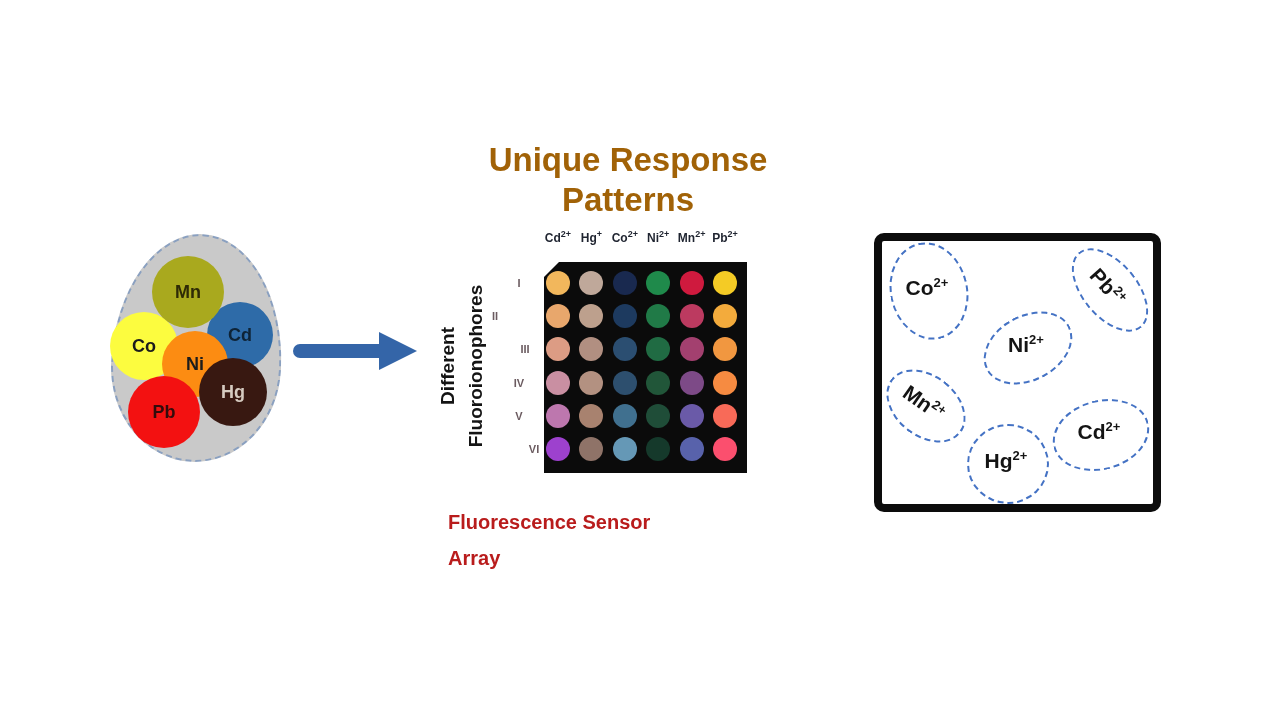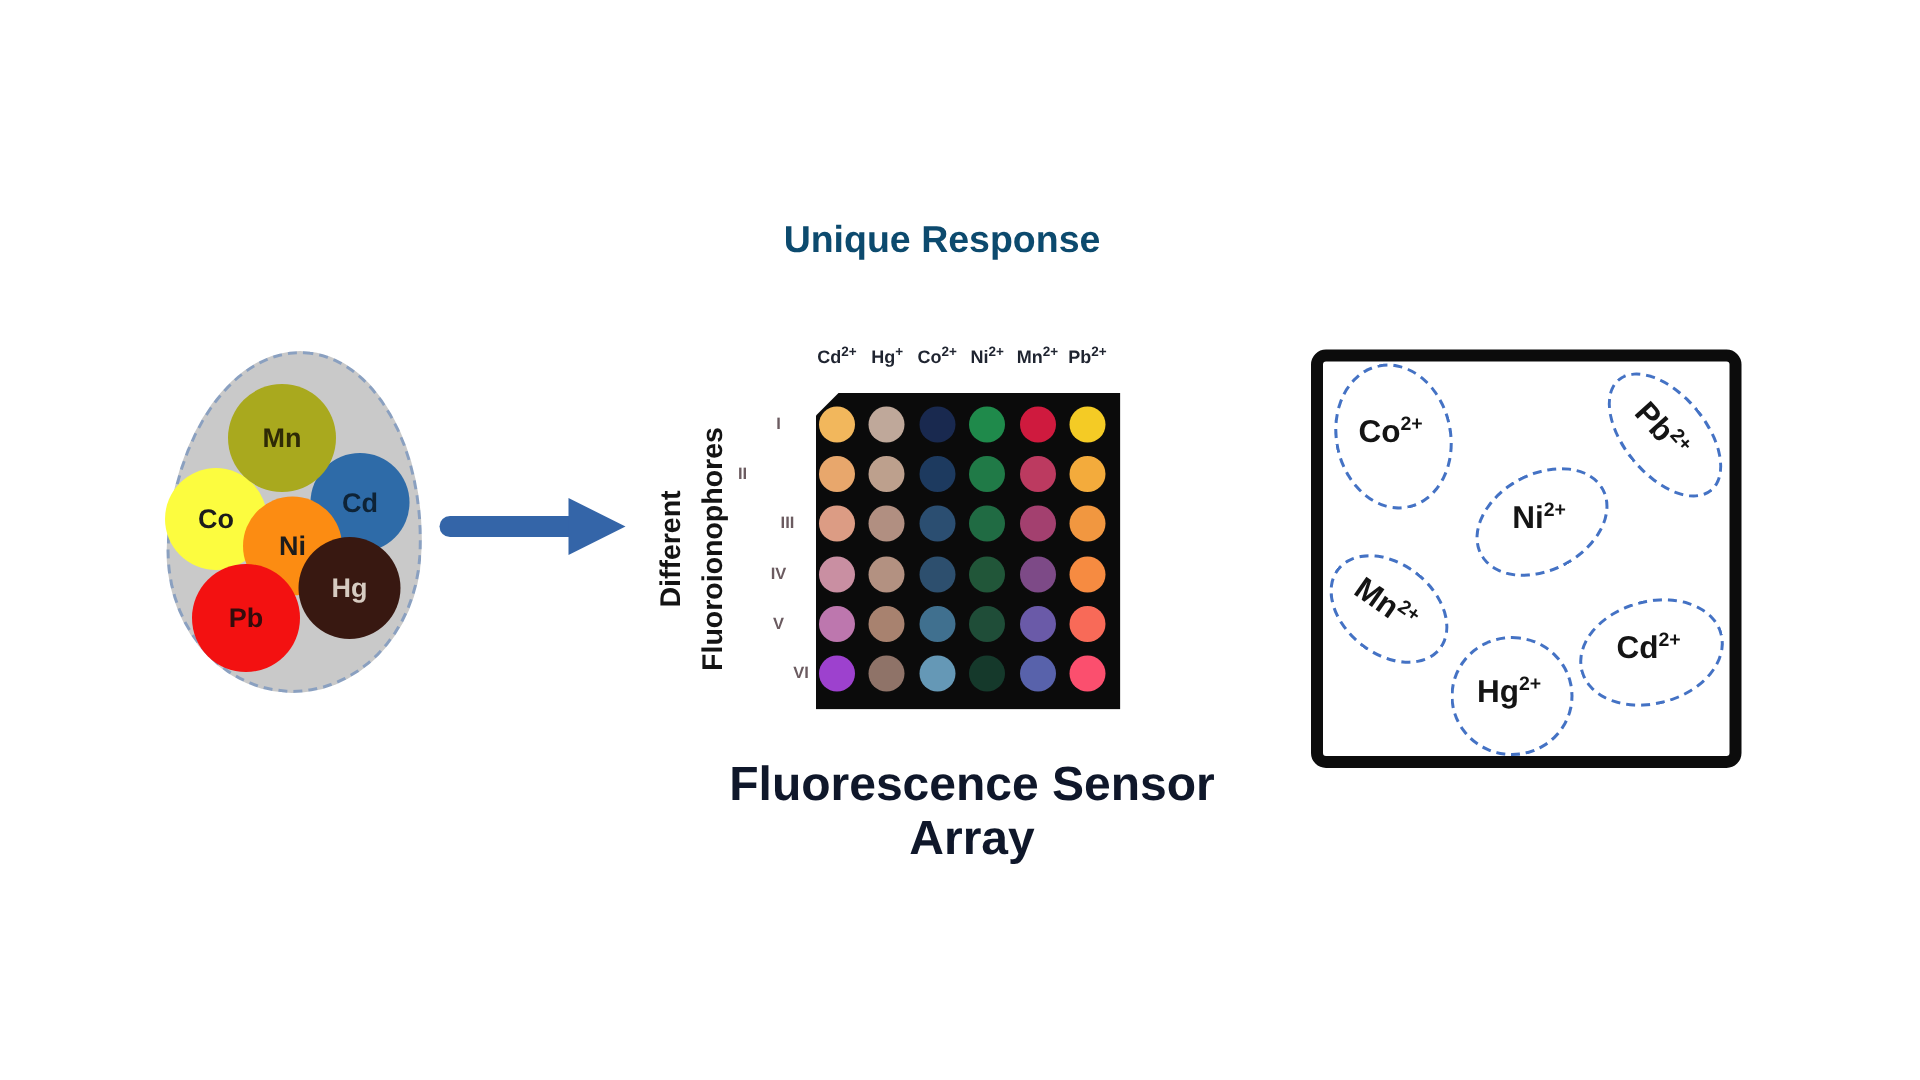--- a/index.html
+++ b/index.html
@@ -16,23 +16,23 @@
   
   .arrow{position:absolute;left:293px;top:332px;width:128px;height:38px;}
   .arrow .tail{position:absolute;left:0;top:12px;width:88px;height:14px;background:#3465a8;
                border-radius:7px 0 0 7px;}
   .arrow .head{position:absolute;left:86px;top:0;width:0;height:0;
                border-left:38px solid #3465a8;border-top:19px solid transparent;
                border-bottom:19px solid transparent;}
 
   
   .title-mid{position:absolute;left:438px;top:140px;width:380px;text-align:center;
-             font-size:25px;font-weight:bold;color:#0c4a6e;line-height:40px;}
-  .caption-mid{position:absolute;left:448px;top:504px;width:400px;text-align:center;
-             font-size:32px;font-weight:bold;color:#0f172a;line-height:36px;}
+             font-size:33px;font-weight:bold;color:#a16207;line-height:40px;}
+  .caption-mid{position:absolute;left:448px;top:504px;width:400px;text-align:left;
+             font-size:20px;font-weight:bold;color:#b91c1c;line-height:36px;}
   .yaxis{position:absolute;left:334px;top:336px;width:260px;height:60px;
          transform:rotate(-90deg);text-align:center;font-size:19px;font-weight:bold;
          color:#141414;line-height:28px;}
 
   .colhdr{position:absolute;transform:translateX(-50%);font-size:12px;font-weight:bold;
           color:#1f2430;white-space:nowrap;}
   .colhdr sup{font-size:9px;}
   .rowlbl{position:absolute;transform:translate(-50%,-50%);font-size:11px;font-weight:bold;
           color:#6b5b60;}
 
@@ -66,20 +66,21 @@
       </div>
   </div>
 
   <div class="arrow">
     <div class="tail"></div>
     <div class="head"></div>
   </div>
 
   <div class="title-mid">
     <div>Unique Response</div>
+    <div>Patterns</div>
   </div>
 
   <div class="yaxis">
     <div>Different</div>
     <div>Fluoroionophores</div>
   </div>
 
   <div id="col-headers">
       <div class="colhdr" style="left: 558px; top: 229px;">Cd<sup>2+</sup></div>
       <div class="colhdr" style="left: 591.4px; top: 229px;">Hg<sup>+</sup></div>

